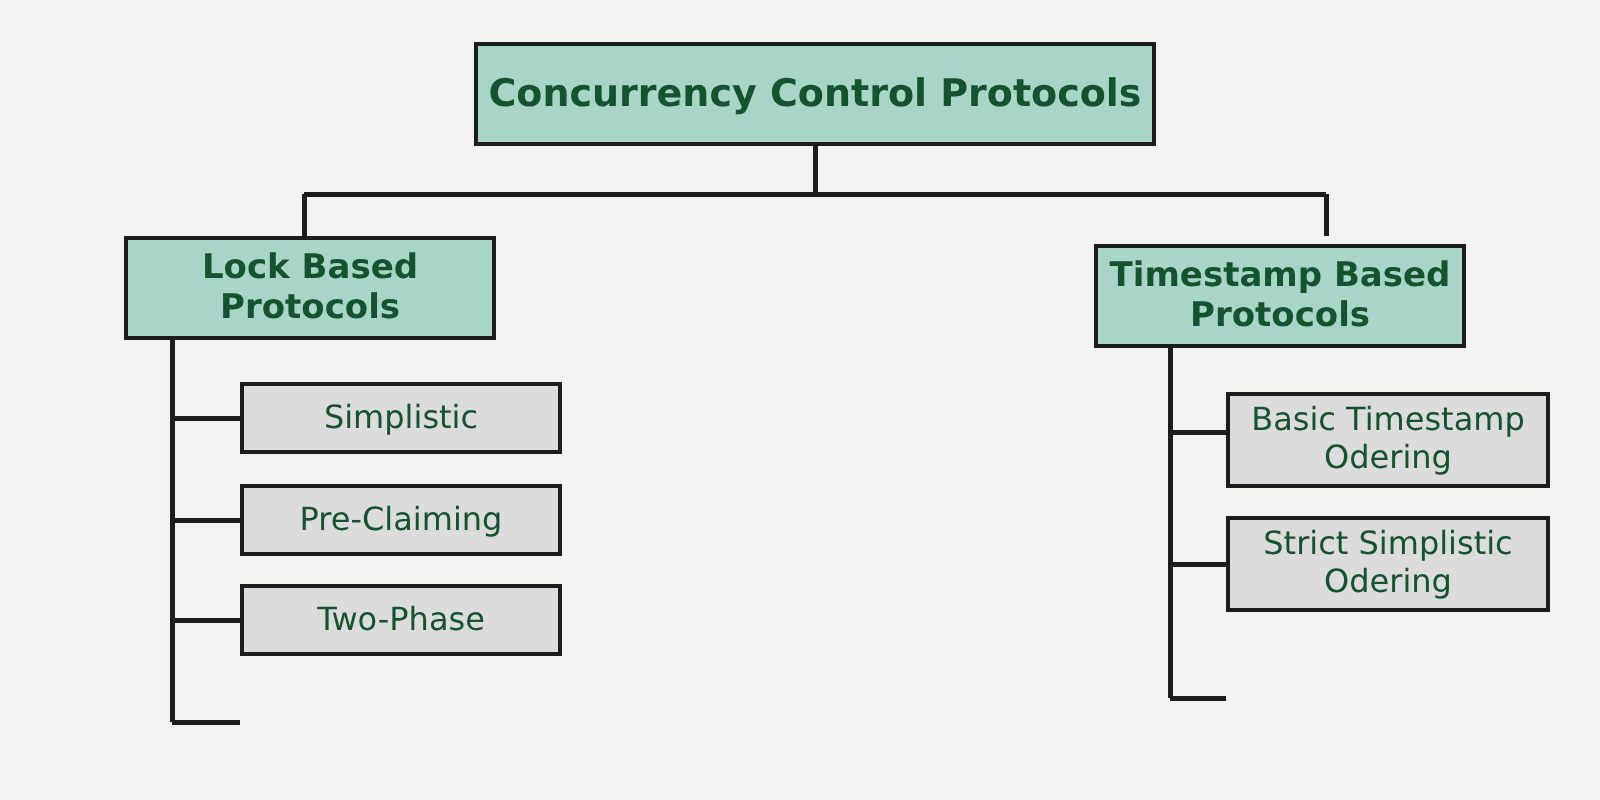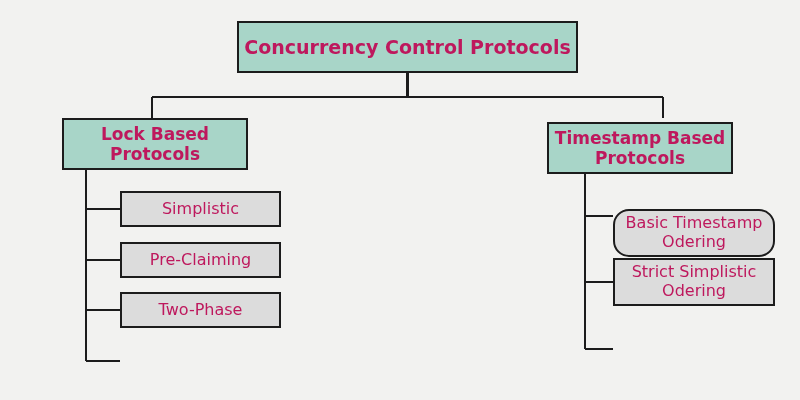--- a/index.html
+++ b/index.html
@@ -31,21 +31,21 @@
   }
   .node {
     position: absolute;
     z-index: 2;
     box-sizing: border-box;
     border: 2px solid #1c1c1c;
     display: flex;
     align-items: center;
     justify-content: center;
     text-align: center;
-    color: #be185d;
+    color: #14532d;
     line-height: 1.18;
     white-space: pre-line;
   }
   .node.teal {
     background: #a8d5c8;
     font-weight: bold;
   }
   .node.gray {
     background: #dcdcdc;
     font-weight: normal;
@@ -79,21 +79,21 @@
   .leaf-right {
     left: 613px;
     width: 162px;
     height: 48px;
     font-size: 16px;
   }
   .ll0 { top: 191px; }
   .ll1 { top: 242px; }
   .ll2 { top: 292px; }
   .ll3 { top: 343px; }
-  .lr0 { top: 209px; border-radius: 16px; }
+  .lr0 { top: 196px; }
   .lr1 { top: 258px; }
   .lr2 { top: 325px; }
 </style>
 </head>
 <body>
 
 <div id="diagram">
 
   <svg id="connectors" viewBox="0 0 800 400" width="800" height="400" aria-hidden="true">
     <g stroke="#1c1c1c" stroke-width="2.5" fill="none" shape-rendering="crispEdges">

